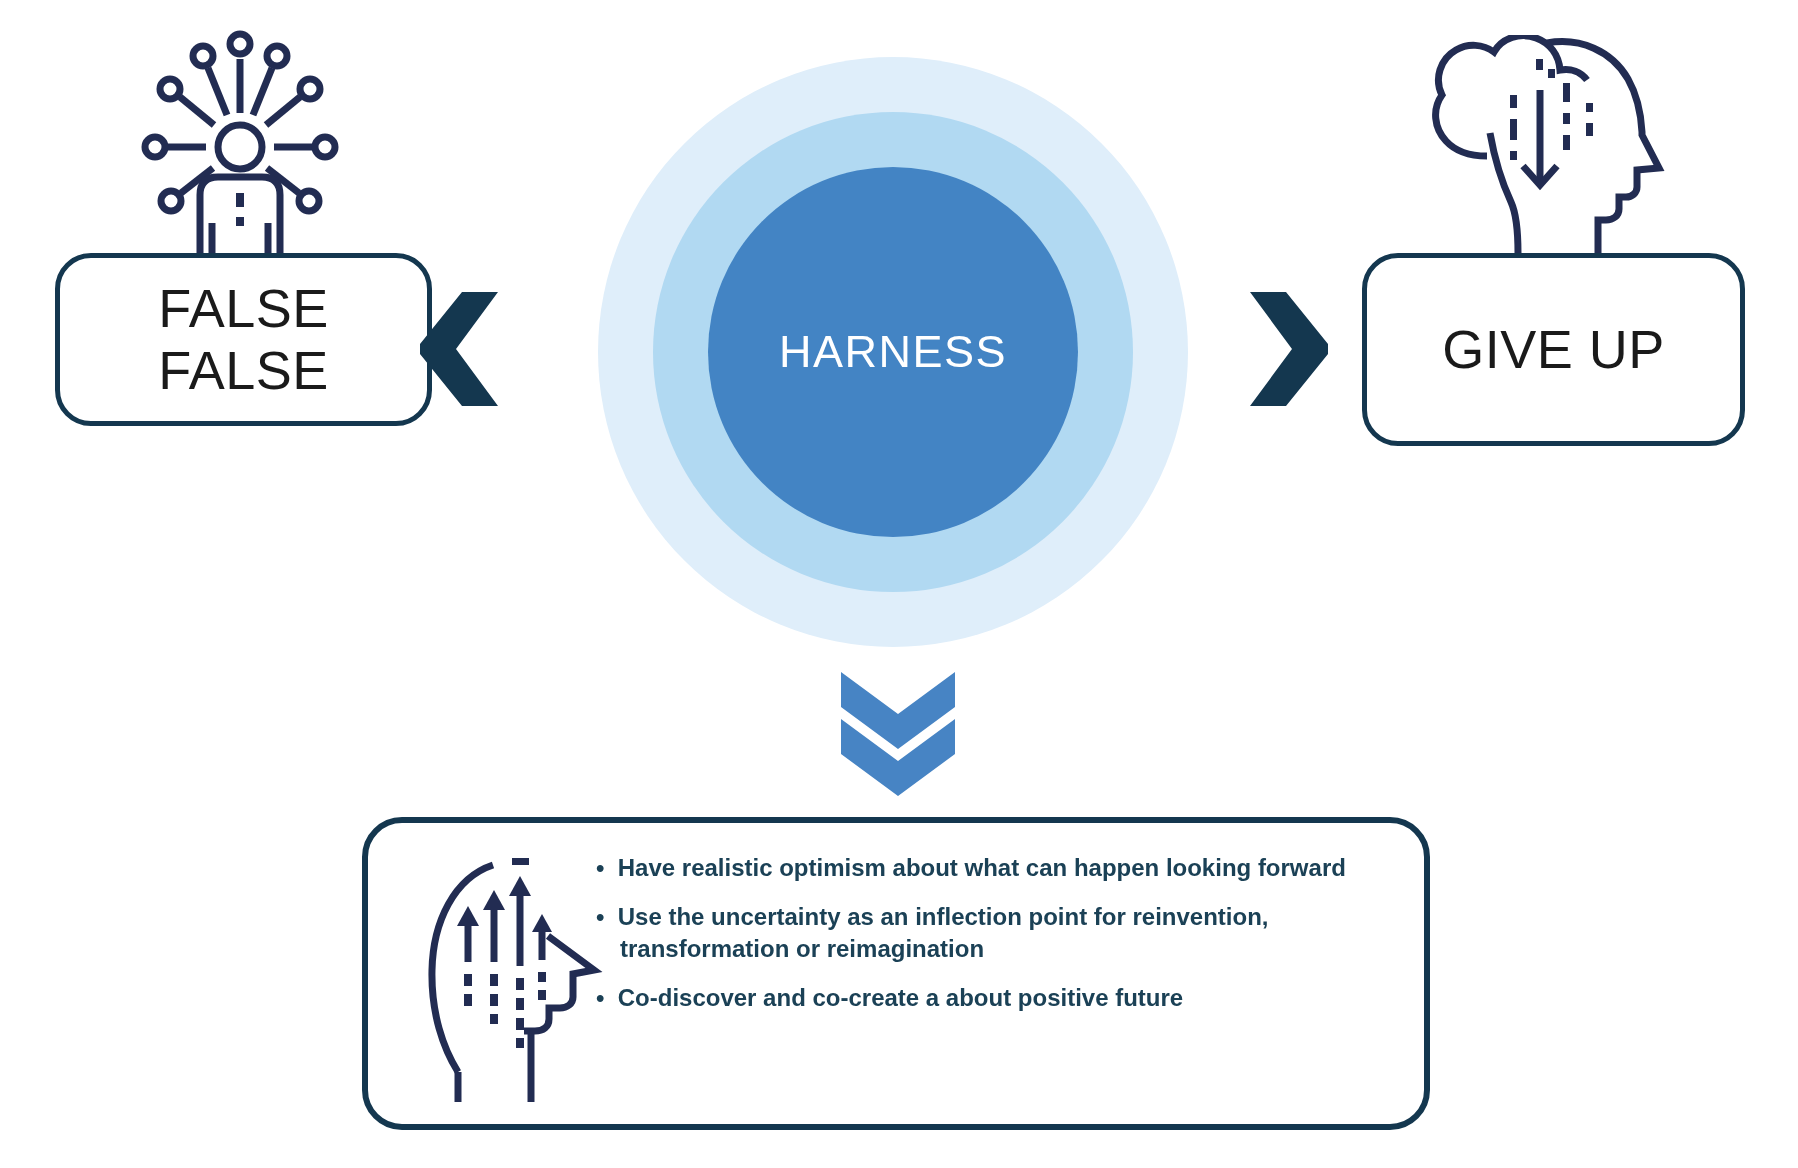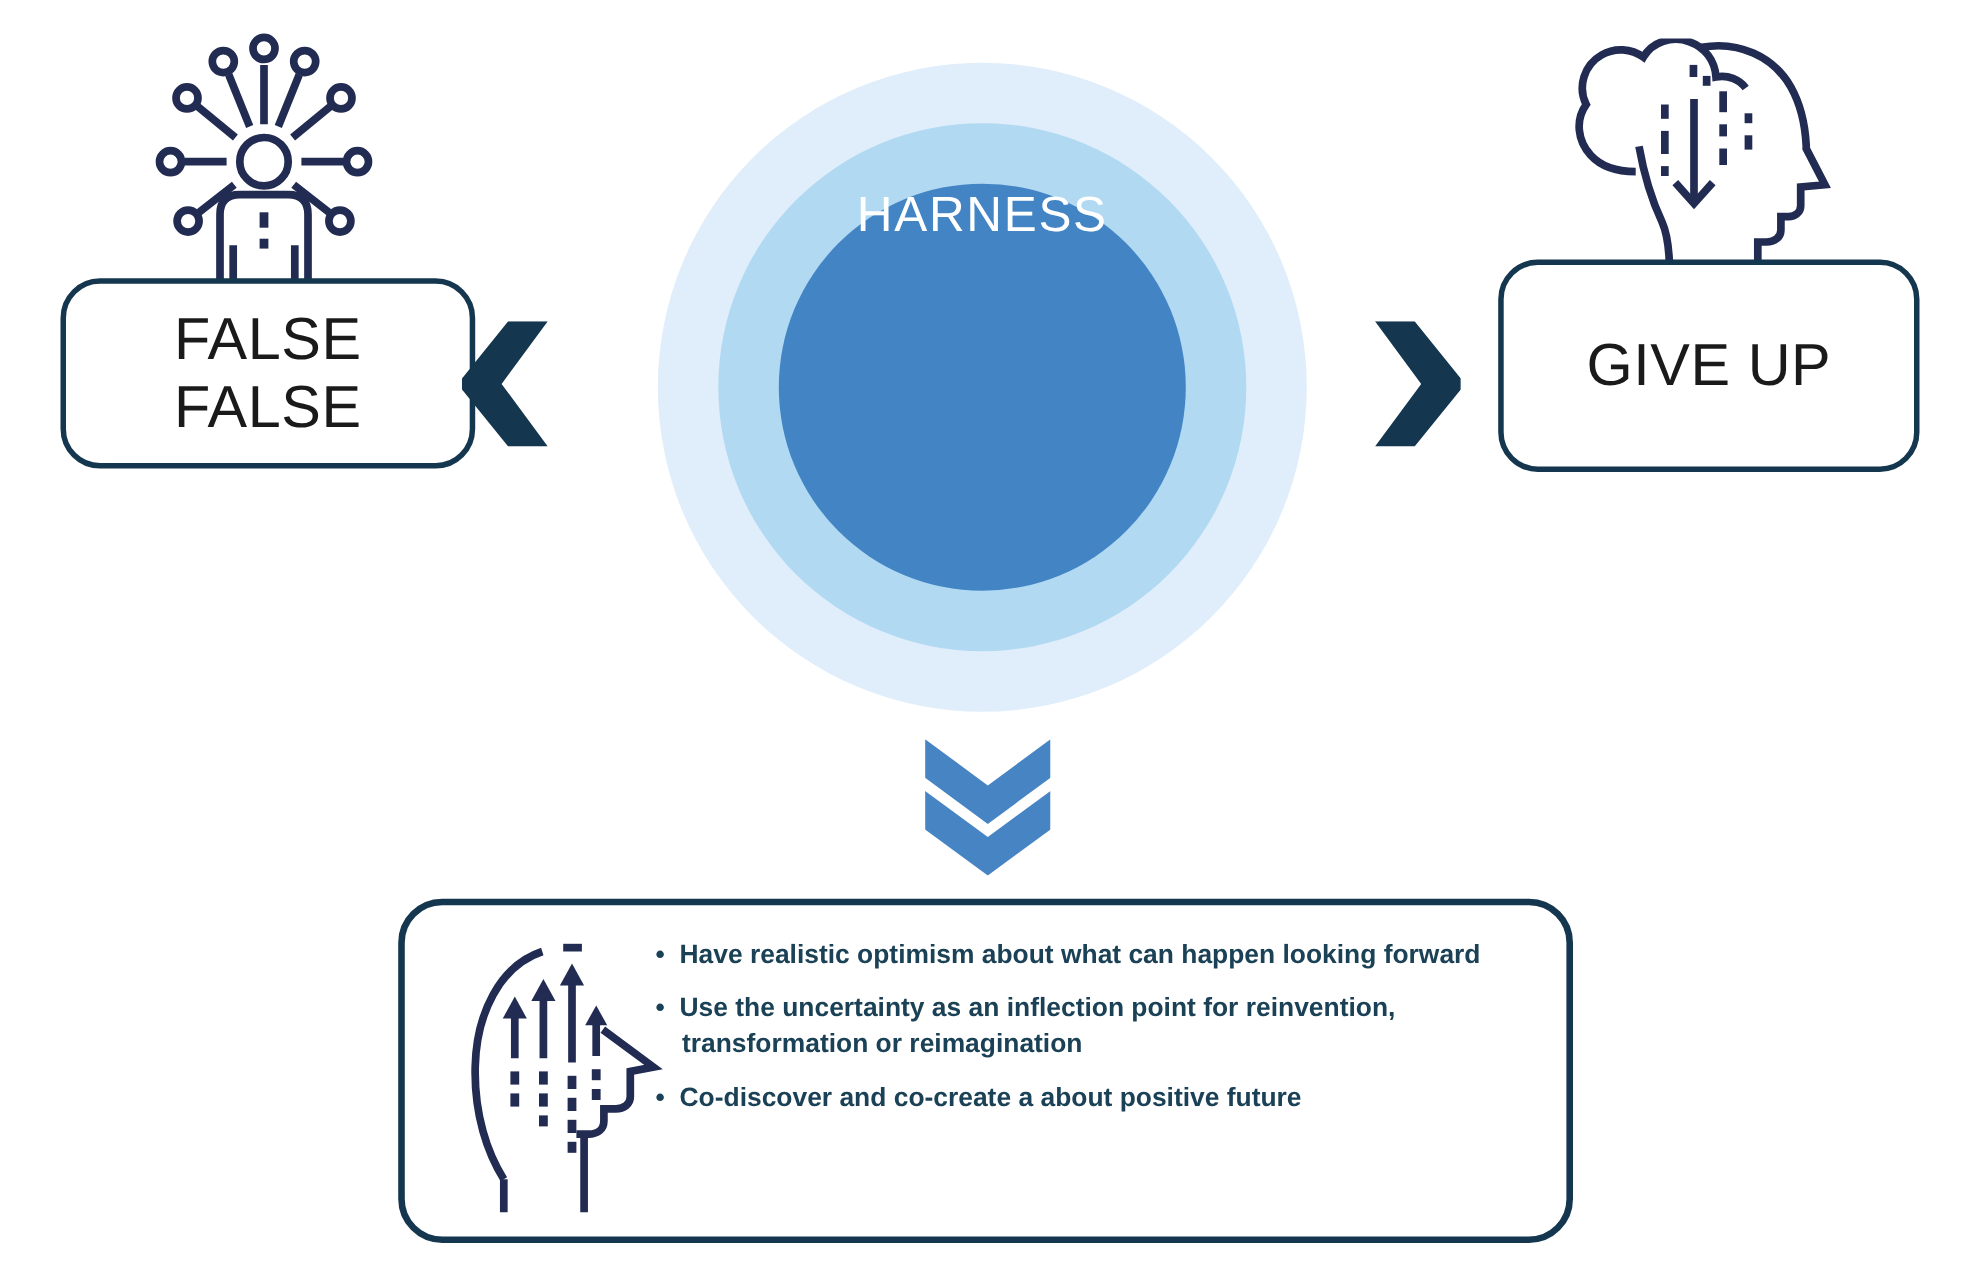--- a/index.html
+++ b/index.html
@@ -8,33 +8,33 @@
     font-family:"Liberation Sans", sans-serif;
   }
   .abs{position:absolute;}
 
   
   .ring{position:absolute;border-radius:50%;}
   .ring-outer{left:598px;top:57px;width:590px;height:590px;background:#DFEEFA;}
   .ring-mid{left:653px;top:112px;width:480px;height:480px;background:#B1D9F2;}
   .ring-core{
     left:708px;top:167px;width:370px;height:370px;background:#4384C4;
-    display:flex;align-items:flex-start;justify-content:center;text-align:center;
+    display:flex;align-items:center;justify-content:center;text-align:center;
   }
   .core-text{
     color:#ffffff;font-size:45px;font-weight:400;letter-spacing:1.5px;line-height:1.24;
   }
 
   
   .option-box{
     position:absolute;background:#ffffff;border:5px solid #14374F;border-radius:36px;
     display:flex;align-items:center;justify-content:center;text-align:center;box-sizing:border-box;
   }
   .option-left{left:55px;top:253px;width:377px;height:173px;}
-  .option-right{left:1362px;top:236px;width:383px;height:193px;}
+  .option-right{left:1362px;top:253px;width:383px;height:193px;}
   .option-label{color:#1a1a1a;font-size:54px;font-weight:400;letter-spacing:0.5px;line-height:1.13;}
 
   
   .outcome-box{
     position:absolute;left:362px;top:817px;width:1068px;height:313px;
     background:#ffffff;border:6px solid #14374F;border-radius:40px;box-sizing:border-box;
   }
   .bullets{
     position:absolute;left:596px;top:852px;width:800px;margin:0;padding:0;list-style:none;
     color:#1B4156;font-size:24px;font-weight:700;line-height:1.33;

